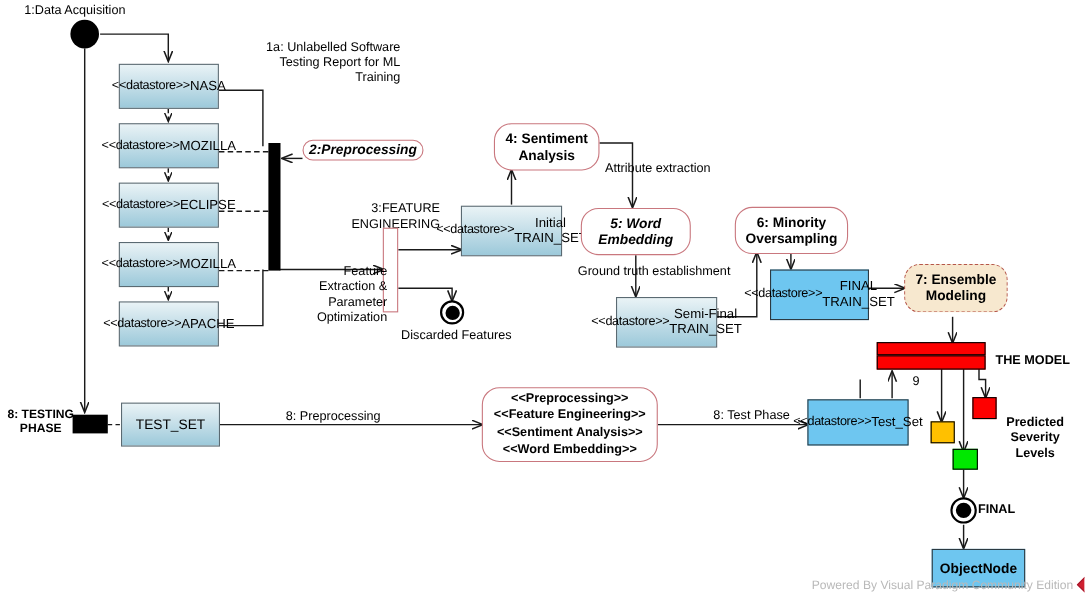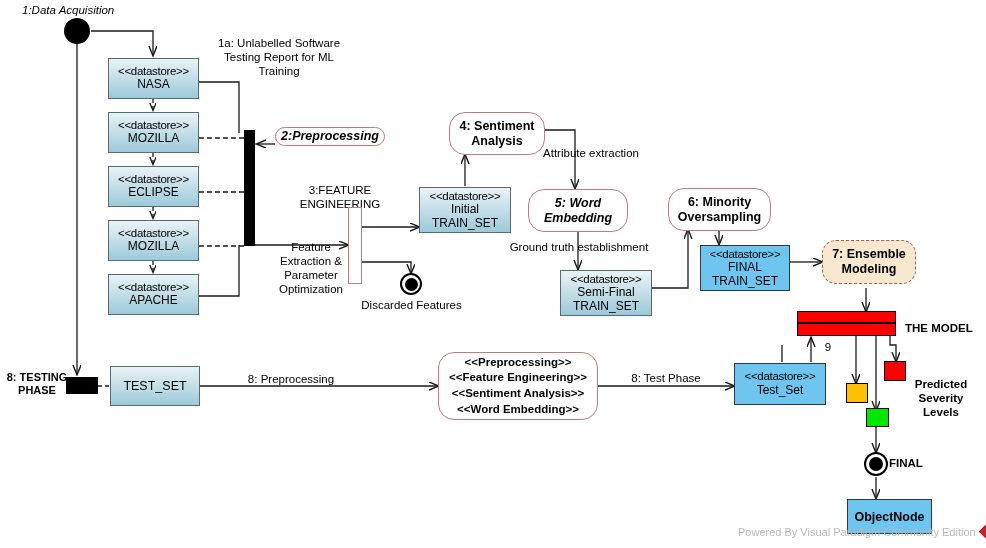--- a/index.html
+++ b/index.html
@@ -7,21 +7,21 @@
   body{font-family:"Liberation Sans","DejaVu Sans",sans-serif;}
   #canvas{position:relative;width:986px;height:548px;background:#ffffff;overflow:hidden;}
 
   
   .abs{position:absolute;box-sizing:border-box;}
 
   
   .datastore{
     border:1.5px solid #5a6a72;
     background:linear-gradient(to bottom,#e9f3f6 0%,#cfe4ec 35%,#9cc9da 100%);
-    display:flex;flex-direction:column;align-items:center;justify-content:center;
+    display:flex;flex-direction:row;align-items:center;justify-content:center;
     text-align:center;line-height:1.15;color:#000;
     box-shadow:0 0 0 0 rgba(0,0,0,0);
   }
   .datastore .stereo{font-size:11.5px;letter-spacing:-0.3px;}
   .datastore .nm{font-size:12px;}
 
   
   .datastore.solid{
     background:#6ec6f0;
     border:1.5px solid #2b3a42;
@@ -55,21 +55,21 @@
 
   
   .syncbar{background:#000;}
   .fe-bar{background:#ffffff;border:1.6px solid #c9777e;}
   .modelbar{background:#fe0000;border:1.5px solid #000;}
 
   
   .sq{border:1.5px solid #000;}
 
   
-  .lbl{font-size:11.5px;color:#000;line-height:1.22;text-align:center;white-space:pre-line;}
+  .lbl{font-size:11.5px;color:#000;line-height:1.22;text-align:right;white-space:pre-line;}
   .lbl.bold{font-weight:bold;}
 
   
   #wires{position:absolute;left:0;top:0;width:986px;height:548px;pointer-events:none;}
 
   
   .wm{font-size:11px;color:#b9b9b9;white-space:nowrap;}
   .wmdia{width:13px;height:13px;background:#cf2030;transform:rotate(45deg);
          border:1px solid #a5162a;}
 </style>
@@ -141,21 +141,21 @@
       <path d="M98,386 L110,386" stroke-dasharray="4,3"></path>
 
       <path d="M200,386 L438,386" marker-end="url(#ah)"></path>
 
       <path d="M598,386 L734,386" marker-end="url(#ah)"></path>
 
       <path d="M782,362 L782,345"></path>
     </g>
   </svg>
 
-  <div class="abs lbl" style="left:22px;top:3px;width:140px;text-align:left;font-style:italic;">1:Data Acquisition</div>
+  <div class="abs lbl" style="left:22px;top:3px;width:140px;text-align:left;">1:Data Acquisition</div>
   <div class="abs initnode" style="left:64px;top:18px;width:26px;height:26px;"></div>
 
   <div class="abs datastore" style="left:108px;top:58px;width:91px;height:41px;">
     <div class="stereo">&lt;&lt;datastore&gt;&gt;</div>
     <div class="nm">NASA</div>
   </div>
 
   <div class="abs datastore" style="left:108px;top:112px;width:91px;height:41px;">
     <div class="stereo">&lt;&lt;datastore&gt;&gt;</div>
     <div class="nm">MOZILLA</div>

